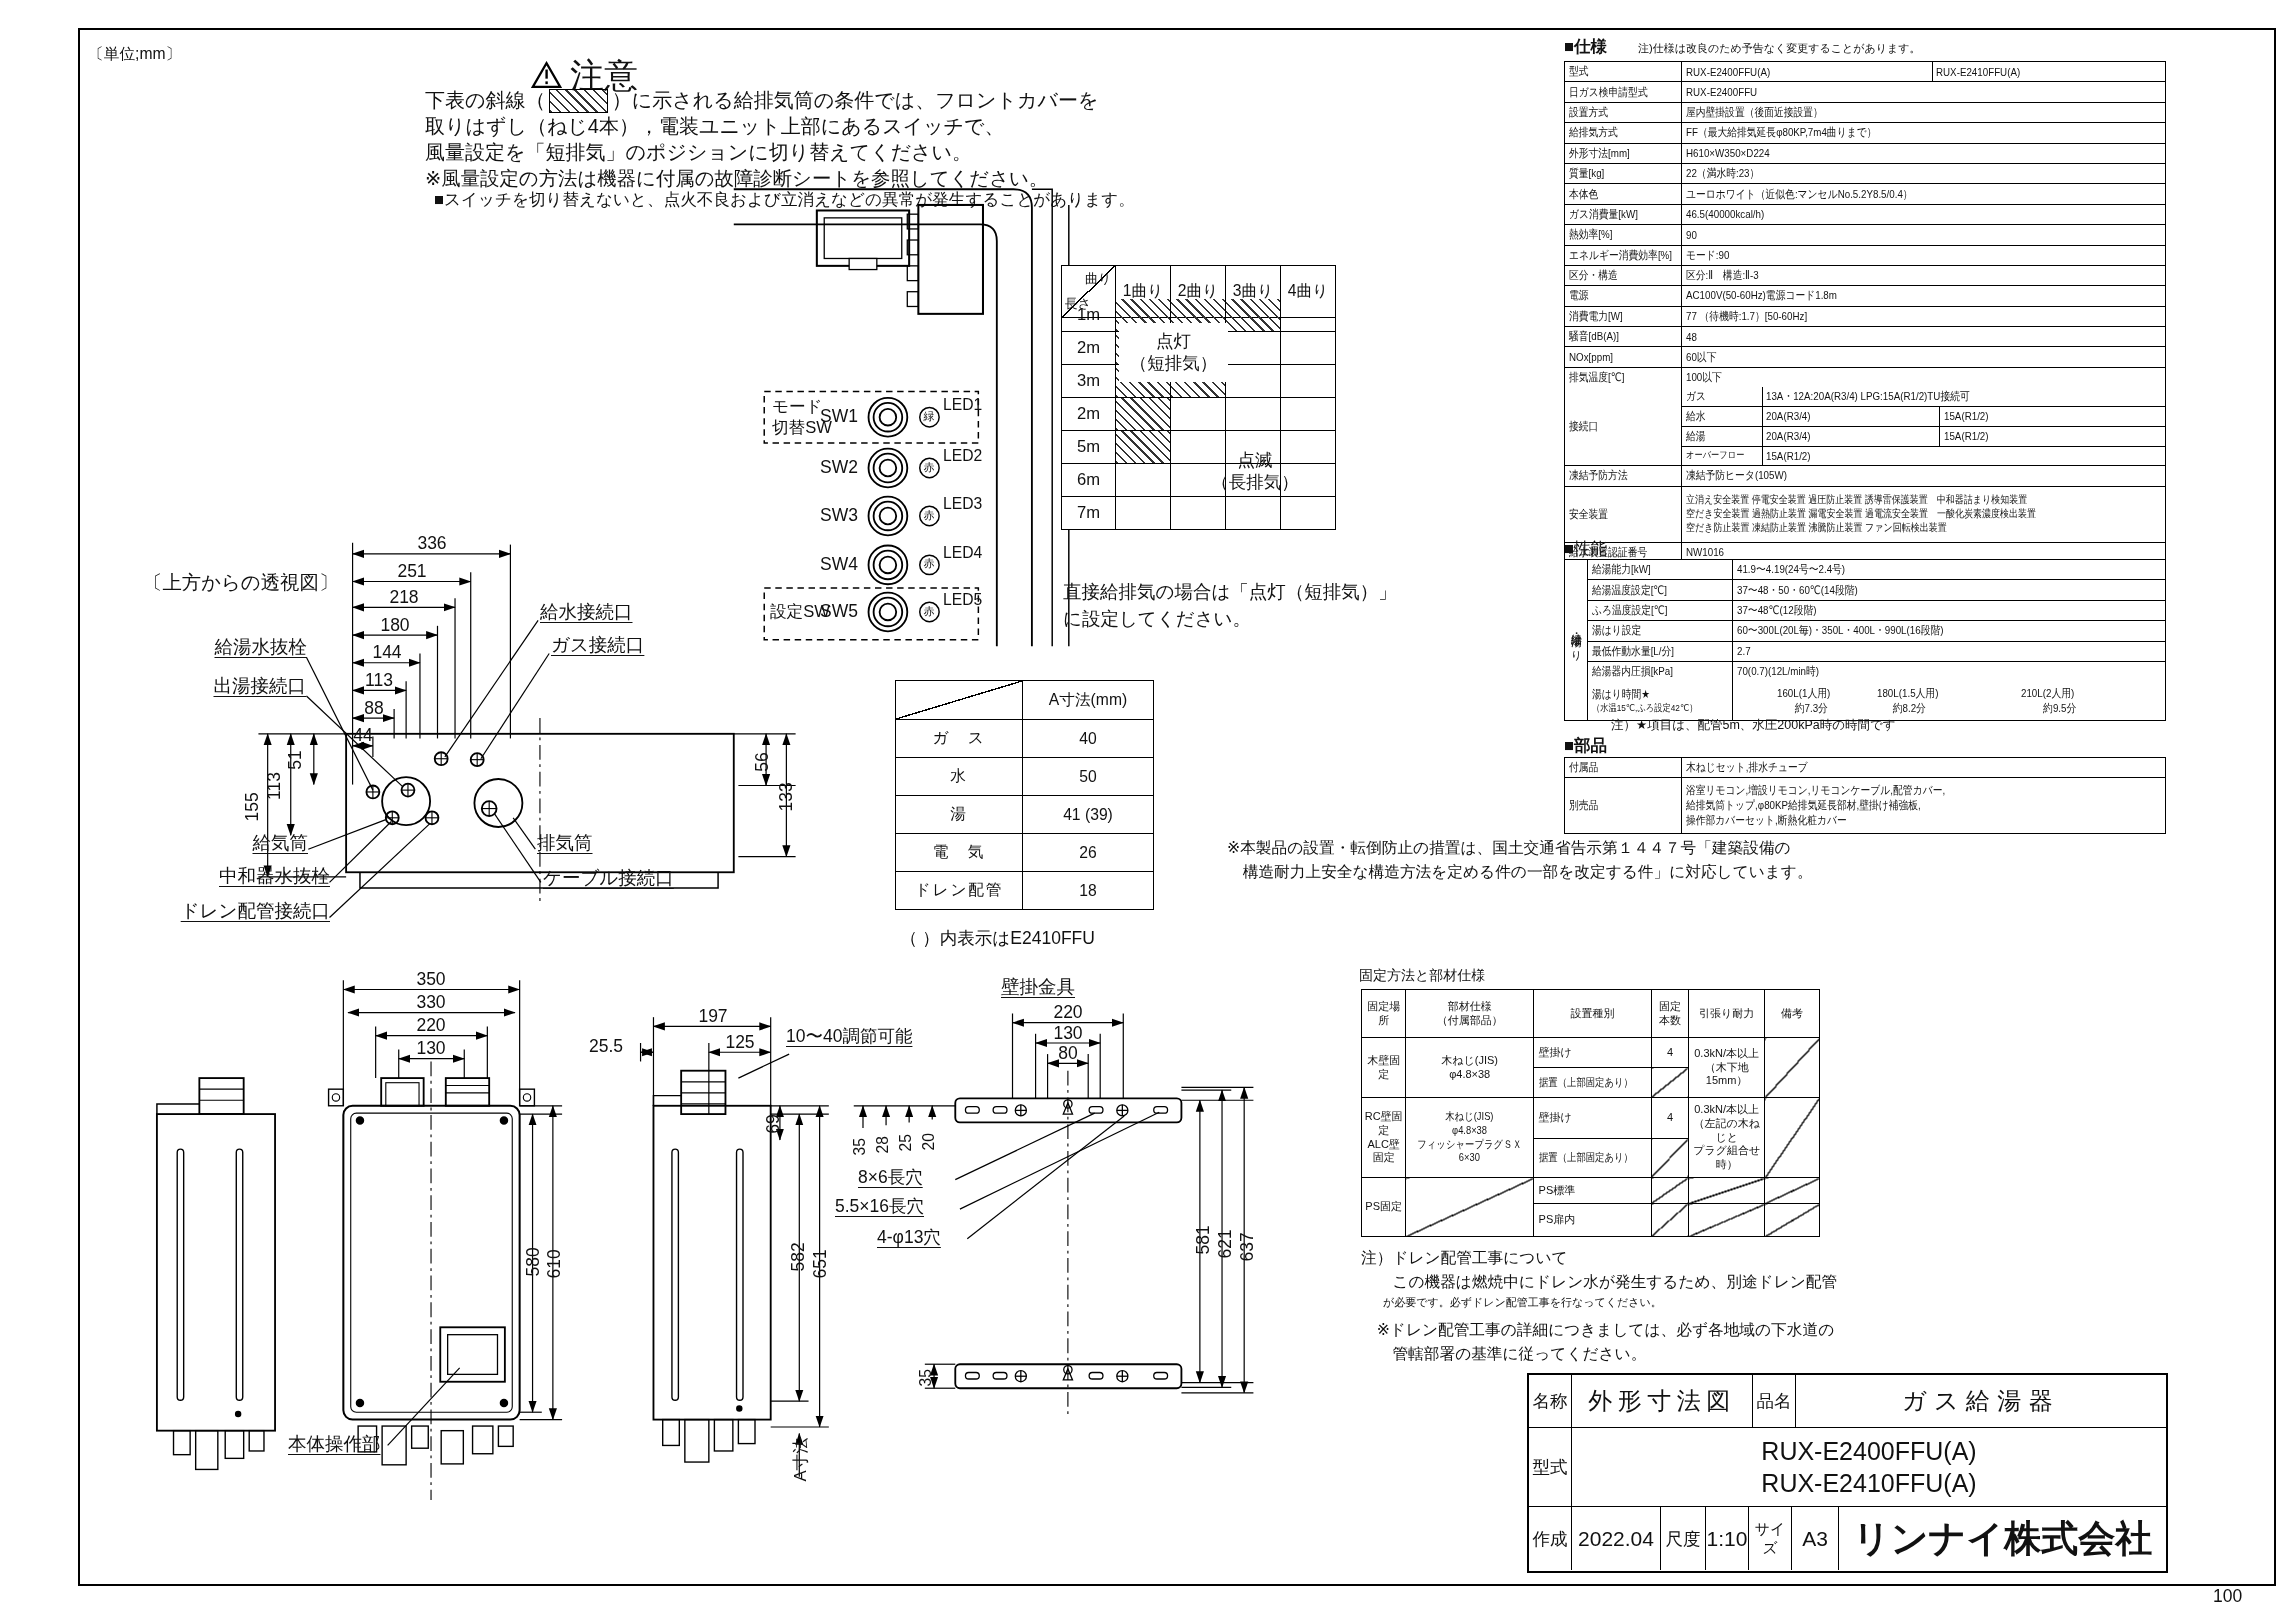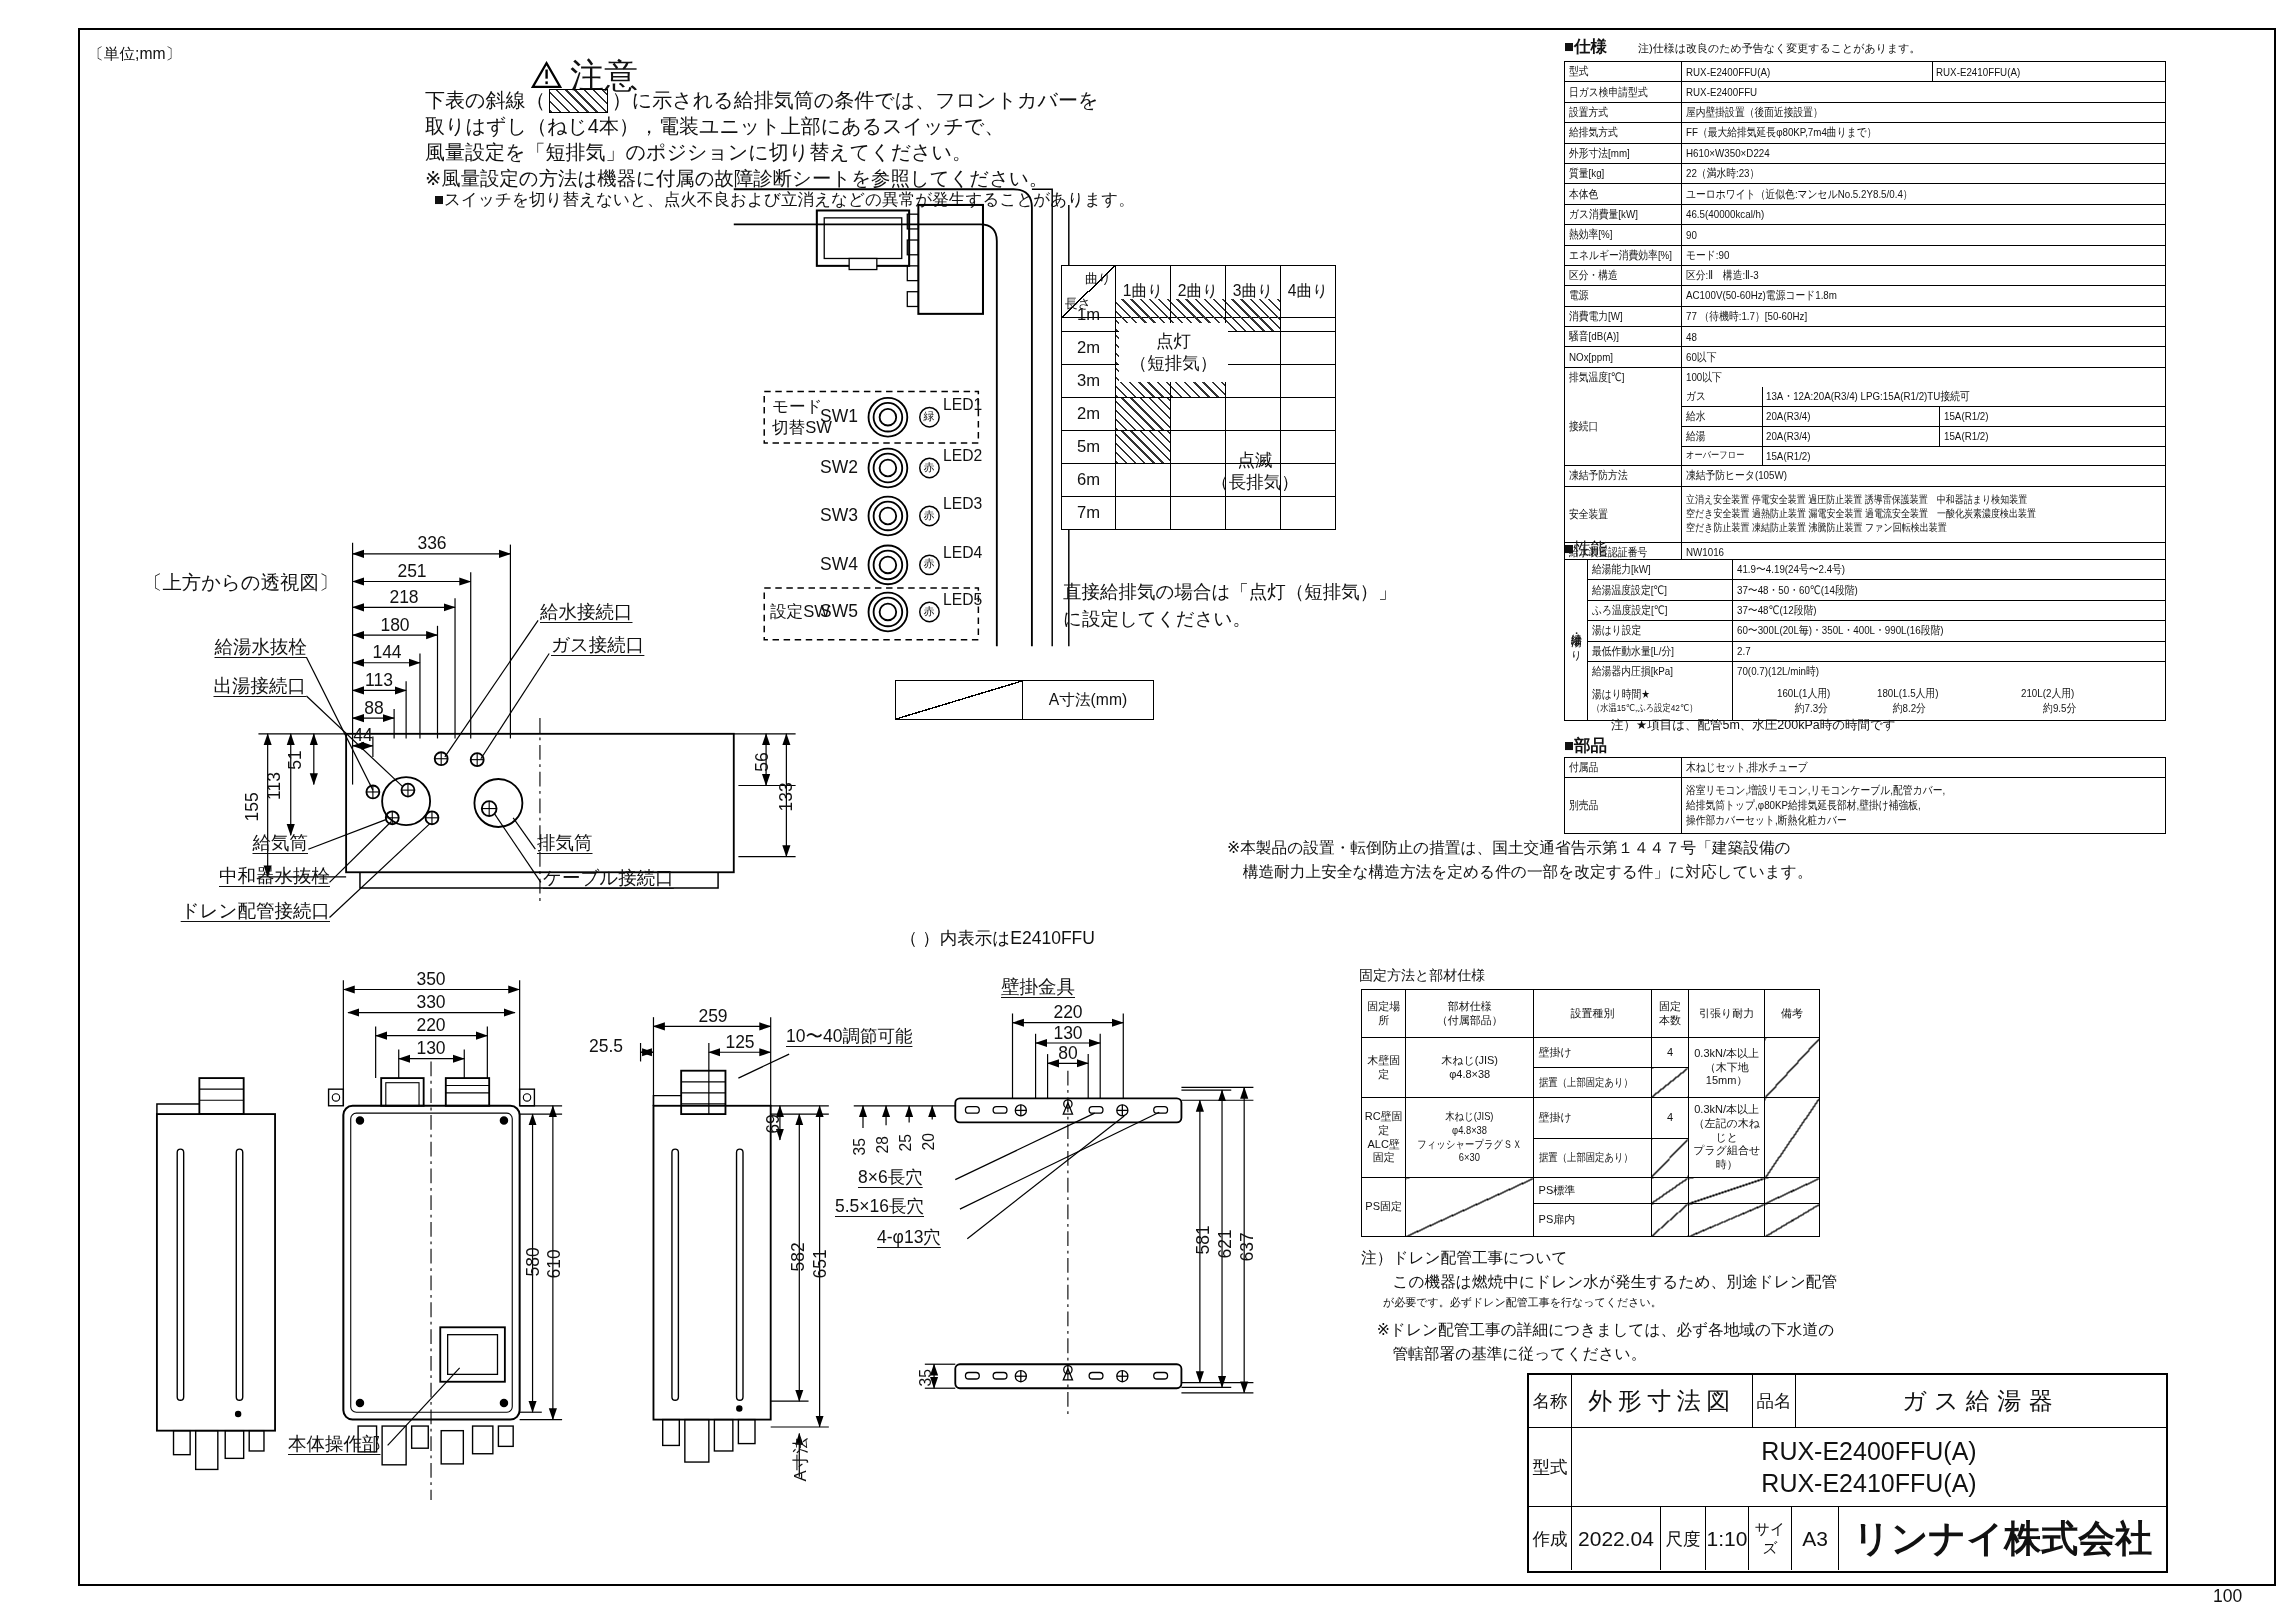--- a/index.html
+++ b/index.html
@@ -459,35 +459,62 @@
   <div class="t und" style="left:551px;top:633px;font-size:18.5px">ガス接続口</div>
   <div class="t und" style="left:537px;top:831px;font-size:18.5px">排気筒</div>
   <div class="t und" style="left:543px;top:866px;font-size:18.5px">ケーブル接続口</div>
 </div>
 
 <div id="atbl">
   <div class="arow" style="height:38px">
     <div class="al corner" style="letter-spacing:0"></div>
     <div class="av">A寸法(mm)</div>
   </div>
+  <div>
+
+      <div class="arow">
+        <div class="al">ガ　ス</div>
+        <div class="av">40</div>
+      </div>
+
+      <div class="arow">
+        <div class="al">水</div>
+        <div class="av">50</div>
+      </div>
+
+      <div class="arow">
+        <div class="al">湯</div>
+        <div class="av">41 (39)</div>
+      </div>
+
+      <div class="arow">
+        <div class="al">電　気</div>
+        <div class="av">26</div>
+      </div>
+
+      <div class="arow">
+        <div class="al">ドレン配管</div>
+        <div class="av">18</div>
+      </div>
+    </div>
 </div>
 <div class="t" style="left:900px;top:928px;font-size:17.5px">（ ）内表示はE2410FFU</div>
 
 <div>
   <div class="t ctr dim-label" style="left:431px;top:969px">350</div>
   <div class="t ctr dim-label" style="left:431px;top:992px">330</div>
   <div class="t ctr dim-label" style="left:431px;top:1015px">220</div>
   <div class="t ctr dim-label" style="left:431px;top:1038px">130</div>
   <div class="t rot dim-label" style="left:519px;top:1251px">580</div>
   <div class="t rot dim-label" style="left:540px;top:1253px">610</div>
   <div class="t und" style="left:288px;top:1432px;font-size:18.5px">本体操作部</div>
 </div>
 <div>
   <div class="t dim-label" style="left:589px;top:1036px">25.5</div>
-  <div class="t ctr dim-label" style="left:713px;top:1006px">259</div>
+  <div class="t ctr dim-label" style="left:713px;top:1006px">197</div>
   <div class="t ctr dim-label" style="left:740px;top:1032px">125</div>
   <div class="t und" style="left:786px;top:1026px;font-size:17.5px">10〜40調節可能</div>
   <div class="t rot dim-label" style="left:764px;top:1113px">69</div>
   <div class="t rot dim-label" style="left:784px;top:1246px">582</div>
   <div class="t rot dim-label" style="left:806px;top:1253px">651</div>
   <div class="t rot" style="left:779px;top:1449px;font-size:16.6px">A寸法</div>
 </div>
 <div>
   <div class="t und" style="left:1001px;top:975px;font-size:18.5px">壁掛金具</div>
   <div class="t ctr dim-label" style="left:1068px;top:1002px">220</div>

